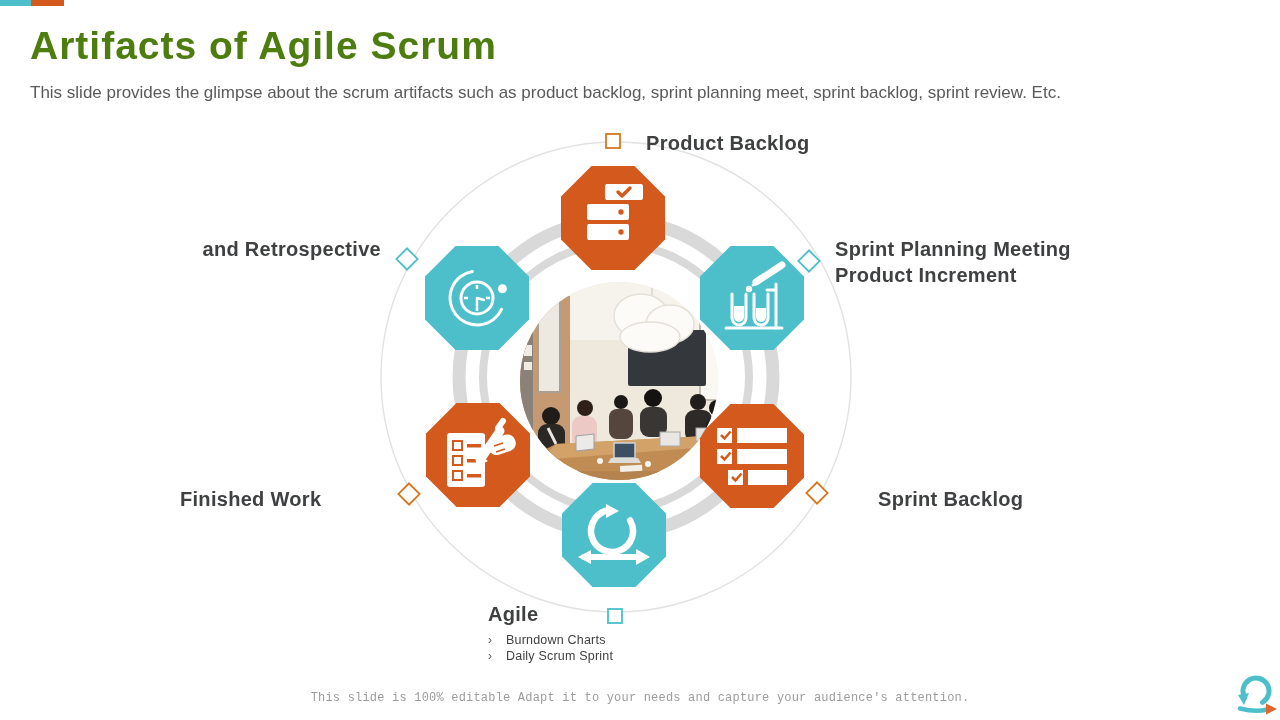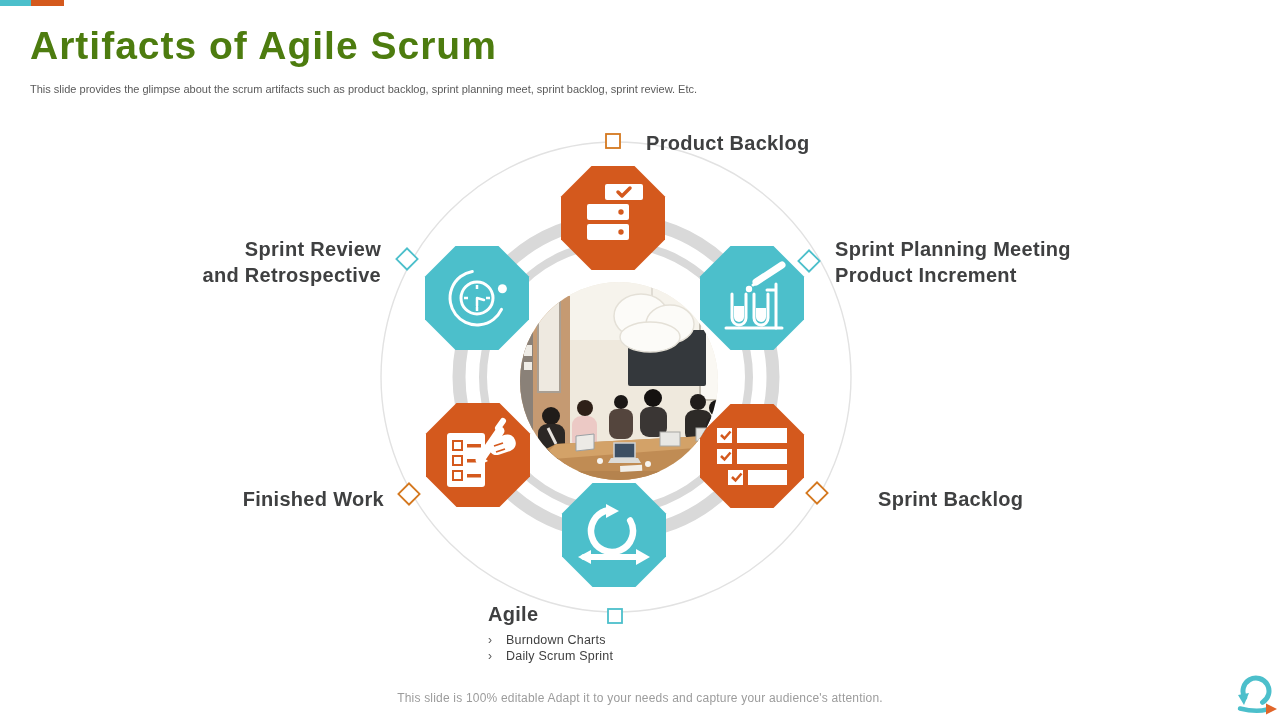--- a/index.html
+++ b/index.html
@@ -6,40 +6,40 @@
   html,body { width:1280px; height:720px; background:#fff; overflow:hidden;
               font-family:"Liberation Sans", sans-serif; }
   .slide { position:relative; width:1280px; height:720px; background:#ffffff; }
 
   .corner-bar { position:absolute; top:0; height:6px; }
   .corner-bar.teal   { left:0;  width:31px; background:#4CBFCB; }
   .corner-bar.orange { left:31px; width:33px; background:#D4591D; }
 
   .title { position:absolute; left:30px; top:24px; font-size:39px; font-weight:bold;
            color:#4d7c0f; letter-spacing:1px; }
-  .subtitle { position:absolute; left:30px; top:83px; font-size:11px; color:#5A5A5A; }
+  .subtitle { position:absolute; left:30px; top:83px; font-size:17px; color:#5A5A5A; }
 
   svg.diagram { position:absolute; left:0; top:0; width:1280px; height:720px; }
 
   .node-label { position:absolute; font-size:20px; font-weight:bold; color:#3F4041;
                 letter-spacing:0.3px; line-height:26px; white-space:nowrap; }
   .lbl-product-backlog { left:646px; top:130px; }
   .lbl-sprint-planning { left:835px; top:236px; }
   .lbl-sprint-backlog  { left:846px; top:486px;margin-left:32px; }
   .lbl-sprint          { left:488px; top:601px; }
-  .lbl-finished-work   { left:180px; top:486px; width:204px; text-align:right; }
+  .lbl-finished-work   { left:180px; top:486px; width:204px; text-align:left; }
   .lbl-sprint-review   { left:140px; top:236px; width:241px; text-align:right; }
 
   .bullets { position:absolute; left:488px; top:633px; }
   .bullet-row { display:flex; align-items:baseline; gap:14px; height:16px; }
   .bullet-marker { font-size:12px; color:#595959; }
   .bullet-text { font-size:12.5px; color:#404040; letter-spacing:0.2px; }
 
   .footer { position:absolute; left:0; top:691px; width:1280px; text-align:center;
-            font-size:12px; color:#9C9C9C; letter-spacing:0.2px; }
+            font-size:12px; color:#9C9C9C; letter-spacing:0.2px;font-family:Liberation Mono, monospace; }
 
   svg.logo { position:absolute; left:1234px; top:672px; width:44px; height:44px; }
 </style>
 </head>
 <body>
 
 <div class="slide">
 
   <div class="corner-bar teal"></div>
   <div class="corner-bar orange"></div>
@@ -205,21 +205,20 @@
 
   <div class="node-label lbl-product-backlog">Product Backlog</div>
 
   <div class="node-label lbl-sprint-backlog">Sprint Backlog</div>
 
   <div class="node-label lbl-sprint">Agile</div>
 
   <div class="node-label lbl-finished-work">Finished Work</div>
 
   <div class="node-label lbl-sprint-review">
-    <div>Sprint Review</div>
     <div>and Retrospective</div>
   </div>
 
   <div class="bullets">
     <div class="bullet-row">
       <span class="bullet-marker">›</span>
       <span class="bullet-text">Burndown Charts</span>
     </div>
     <div class="bullet-row">
       <span class="bullet-marker">›</span>

